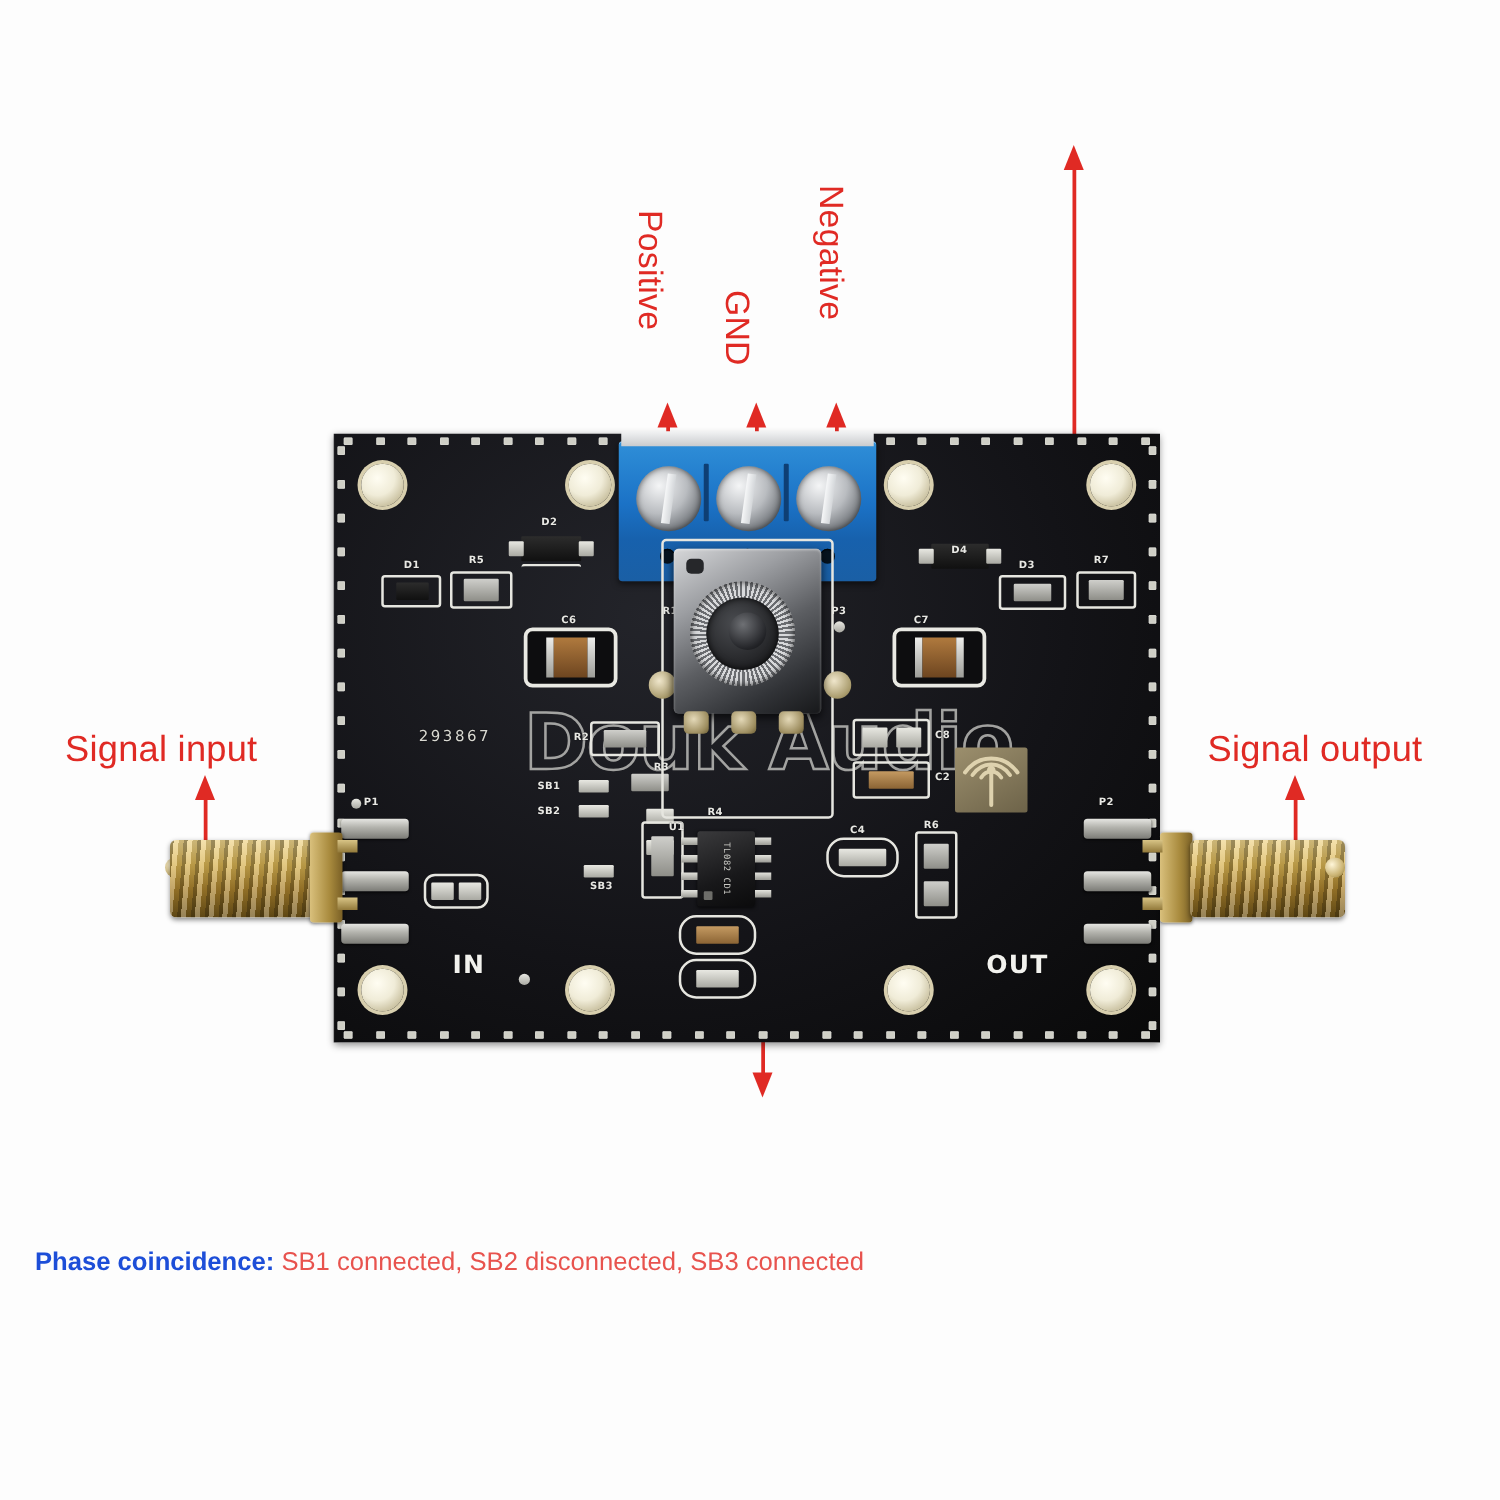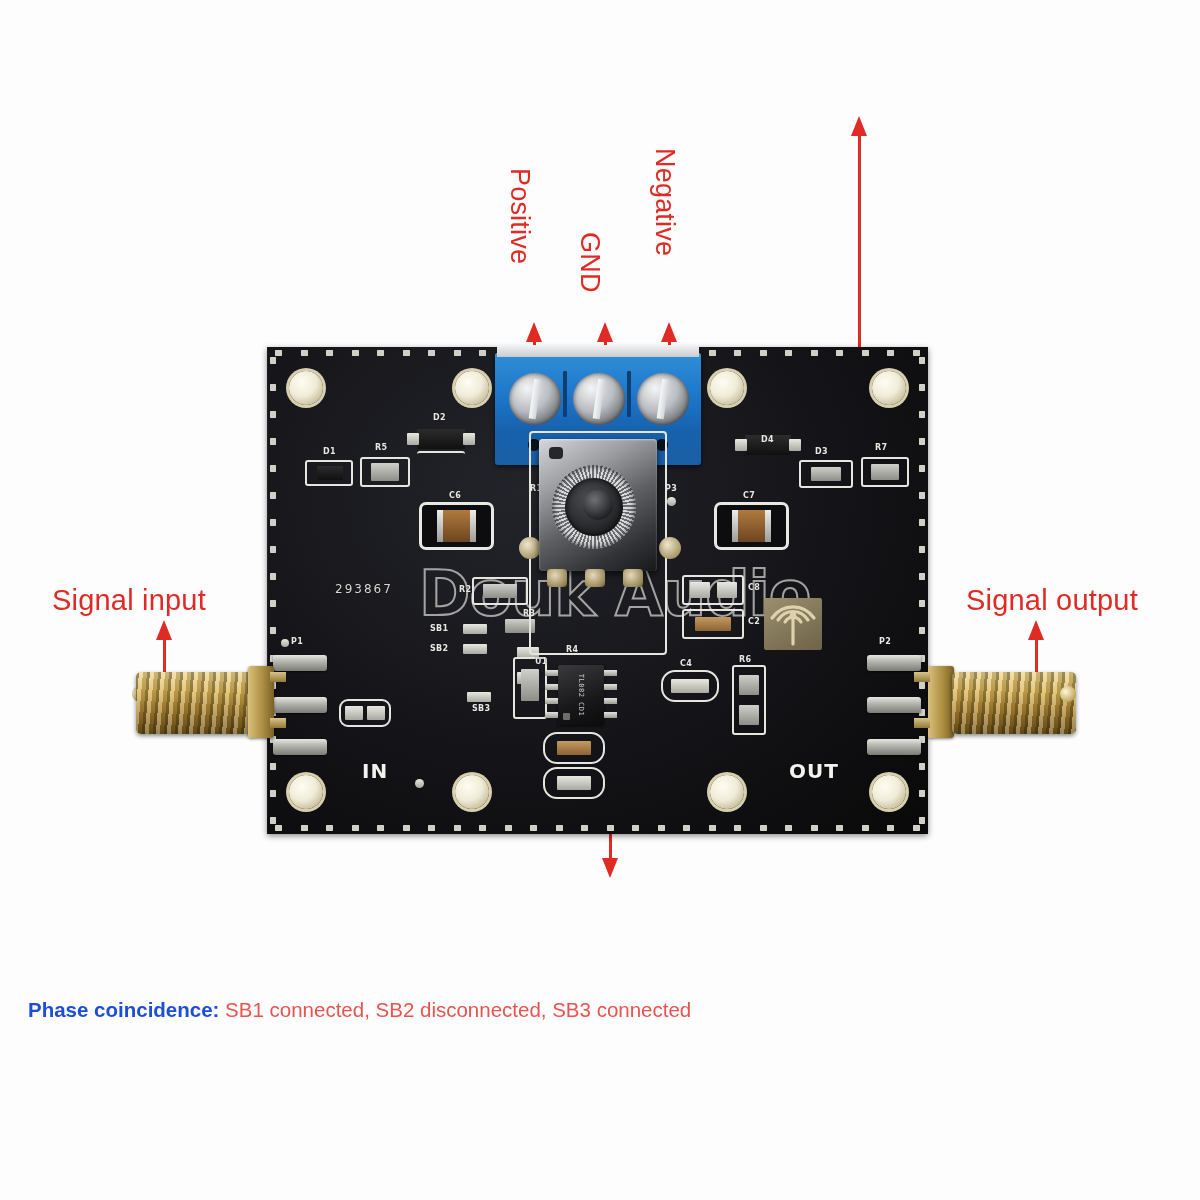--- a/index.html
+++ b/index.html
@@ -391,21 +391,21 @@
       <span class="core"></span>
       <span class="lead"></span>
     </div>
     <div class="silk" style="left:182px; top:144px;">C6</div>
 
     <div class="capbox" style="left:447px; top:155px; width:75px; height:48px;">
       <span class="lead"></span>
       <span class="core"></span>
       <span class="lead"></span>
     </div>
-    <div class="silk" style="left:476px; top:144px;">C7</div>
+    <div class="silk" style="left:464px; top:144px;">C7</div>
 
     <div class="smd body-dark" style="left:478px; top:88px; width:46px; height:20px;"></div>
     <div class="smd pad" style="left:468px; top:92px; width:12px; height:12px;"></div>
     <div class="smd pad" style="left:522px; top:92px; width:12px; height:12px;"></div>
     <div class="silk" style="left:494px; top:76px;margin-top:12px;">D4</div>
 
     <div class="outline" style="left:532px; top:113px; width:54px; height:28px;"></div>
     <div class="smd" style="left:544px; top:120px; width:30px; height:14px;"></div>
     <div class="silk" style="left:548px; top:100px;">D3</div>
 

